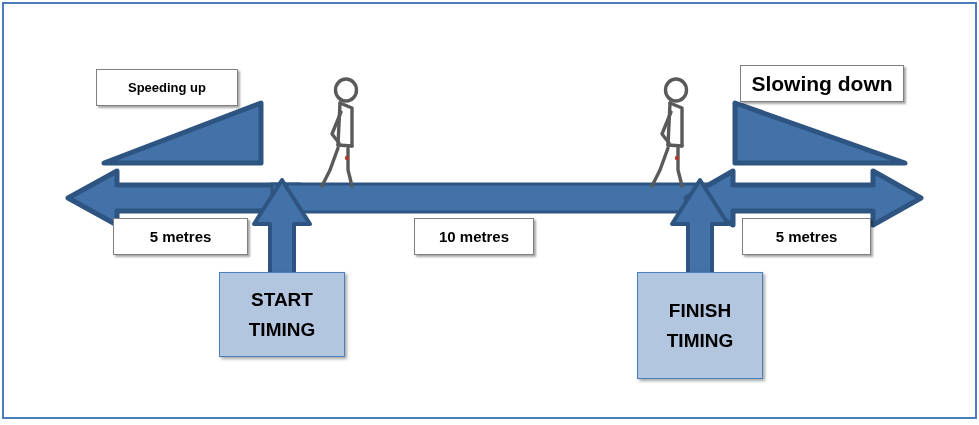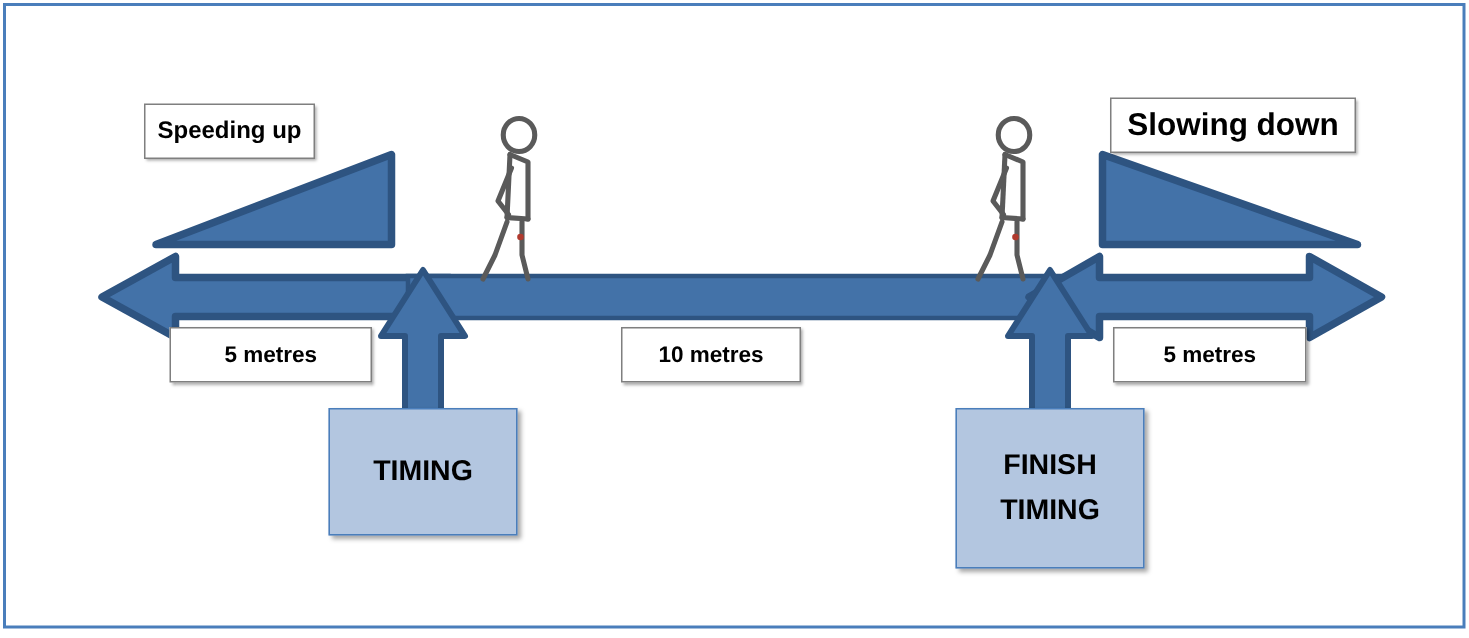--- a/index.html
+++ b/index.html
@@ -32,21 +32,21 @@
     background:#ffffff;
     border:1px solid #7f7f7f;
     box-sizing:border-box;
     display:flex;align-items:center;justify-content:center;
     font-weight:bold;
     color:#000000;
     white-space:nowrap;
   }
   .lbl.sh{box-shadow:1.5px 1.5px 2px rgba(0,0,0,.35);}
 
-  #lbl-speeding{left:96px;top:69px;width:114px;height:37px;font-size:16px;}
+  #lbl-speeding{left:96px;top:69px;width:142px;height:37px;font-size:13px;}
   #lbl-slowing {left:740px;top:65px;width:164px;height:37px;font-size:21px;}
   #lbl-m-left  {left:113px;top:218px;width:135px;height:37px;font-size:15px;}
   #lbl-m-mid   {left:414px;top:218px;width:120px;height:37px;font-size:15px;}
   #lbl-m-right {left:742px;top:218px;width:129px;height:37px;font-size:15px;}
 
   
   .timing{
     position:absolute;
     background:#b3c6e0;
     border:1.5px solid #4a7ebb;
@@ -112,20 +112,21 @@
 
   <div class="lbl sh" id="lbl-slowing">Slowing down</div>
 
   <div class="lbl sh" id="lbl-m-left">5 metres</div>
 
   <div class="lbl sh" id="lbl-m-mid">10 metres</div>
 
   <div class="lbl sh" id="lbl-m-right">5 metres</div>
 
   <div class="timing" id="box-start">
+    <span>START</span>
     <span>TIMING</span>
   </div>
 
   <div class="timing" id="box-finish">
     <span>FINISH</span>
     <span>TIMING</span>
   </div>
 
   <div id="frame"></div>
 </div>

